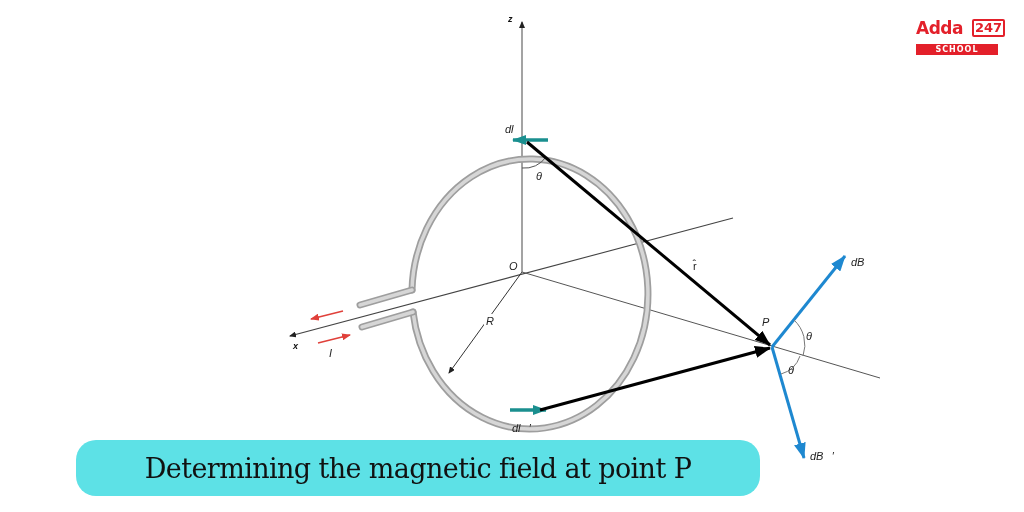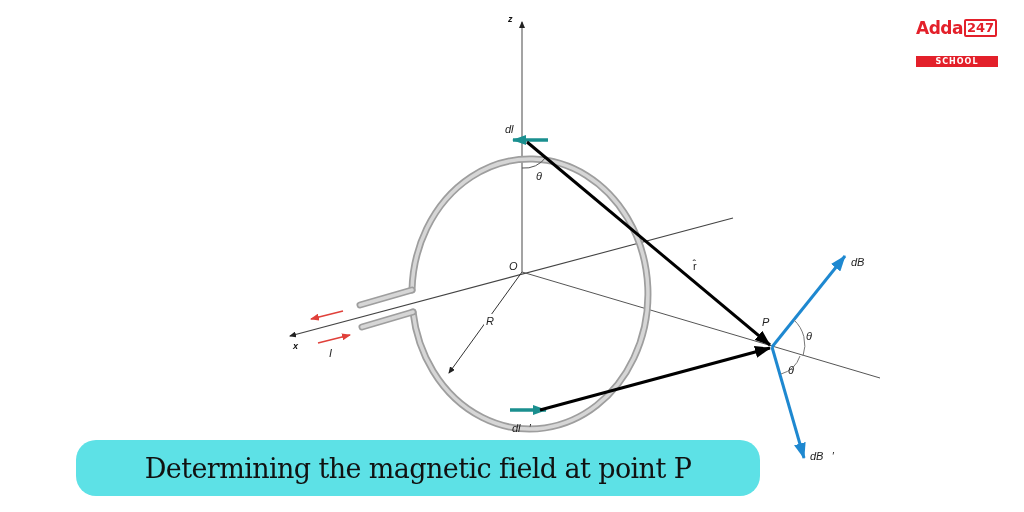--- a/index.html
+++ b/index.html
@@ -4,22 +4,22 @@
 <style>
   html, body { margin: 0; padding: 0; }
   body { width: 1024px; height: 512px; background: #ffffff; position: relative; overflow: hidden; font-family: "Liberation Sans", sans-serif; }
   #diagram { position: absolute; left: 0; top: 0; width: 1024px; height: 512px; }
   .lbl { font-family: "Liberation Sans", sans-serif; font-style: italic; font-size: 11px; fill: #222; }
   .lbl-b { font-family: "Liberation Sans", sans-serif; font-size: 11px; fill: #222; }
   .axis-lbl { font-family: "Liberation Sans", sans-serif; font-style: italic; font-weight: bold; font-size: 9px; fill: #111; }
   .logo { position: absolute; left: 916px; top: 18px; width: 88px; height: 36px; }
   .logo-top { display: flex; align-items: center; height: 20px; }
   .logo-adda { color: #e3202a; font-family: "DejaVu Sans", sans-serif; font-weight: bold; font-size: 17px; letter-spacing: -0.5px; line-height: 20px; }
-  .logo-num { margin-left: 1px; border: 2px solid #e3202a; color: #e3202a; font-family: "DejaVu Sans", sans-serif; font-weight: bold; font-size: 13px; line-height: 14px; padding: 0 1px; border-radius: 2px; }
-  .logo-school { margin-top: 18px; background: #e3202a; color: #ffffff; font-family: "DejaVu Sans", sans-serif; font-weight: bold; font-size: 8px; text-align: center; height: 11px; line-height: 11px; letter-spacing: 1px; width: 82px; }
+  .logo-num { margin-left: 9px; border: 2px solid #e3202a; color: #e3202a; font-family: "DejaVu Sans", sans-serif; font-weight: bold; font-size: 13px; line-height: 14px; padding: 0 1px; border-radius: 2px; }
+  .logo-school { margin-top: 6px; background: #e3202a; color: #ffffff; font-family: "DejaVu Sans", sans-serif; font-weight: bold; font-size: 8px; text-align: center; height: 11px; line-height: 11px; letter-spacing: 1px; width: 82px; }
   .caption { position: absolute; left: 76px; top: 440px; width: 684px; height: 56px; background: #5de1e6; border-radius: 20px; display: flex; align-items: center; justify-content: center; }
   .caption span { font-family: "DejaVu Serif", serif; font-size: 27px; color: #111; letter-spacing: -0.6px; }
 </style>
 </head>
 <body>
 
 <svg id="diagram" viewBox="0 0 1024 512" xmlns="http://www.w3.org/2000/svg">
   <defs>
     <marker id="arrBlack" markerWidth="10" markerHeight="8" refX="9" refY="4" orient="auto" markerUnits="userSpaceOnUse">
       <path d="M0,0 L10,4 L0,8 Z" fill="#000"></path>

